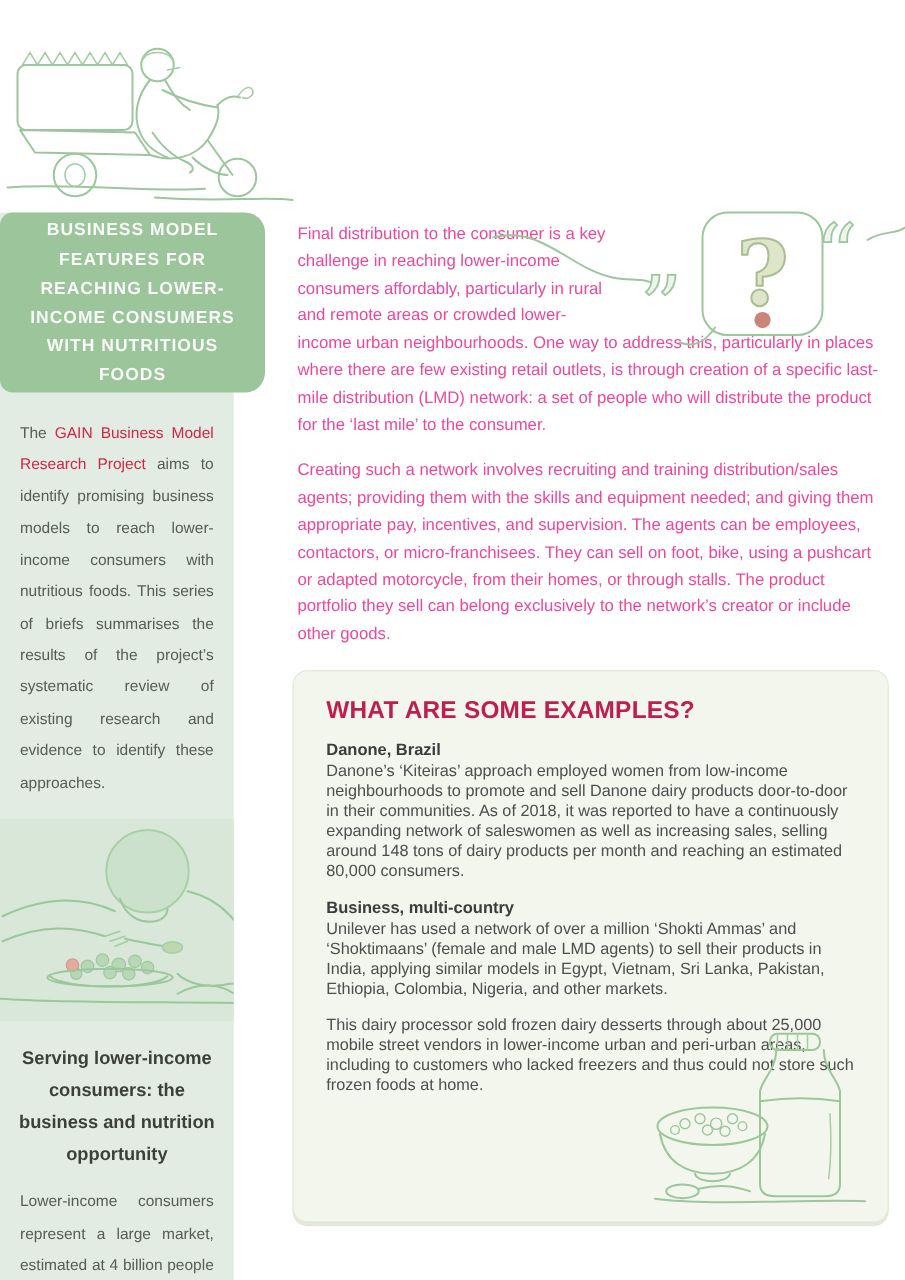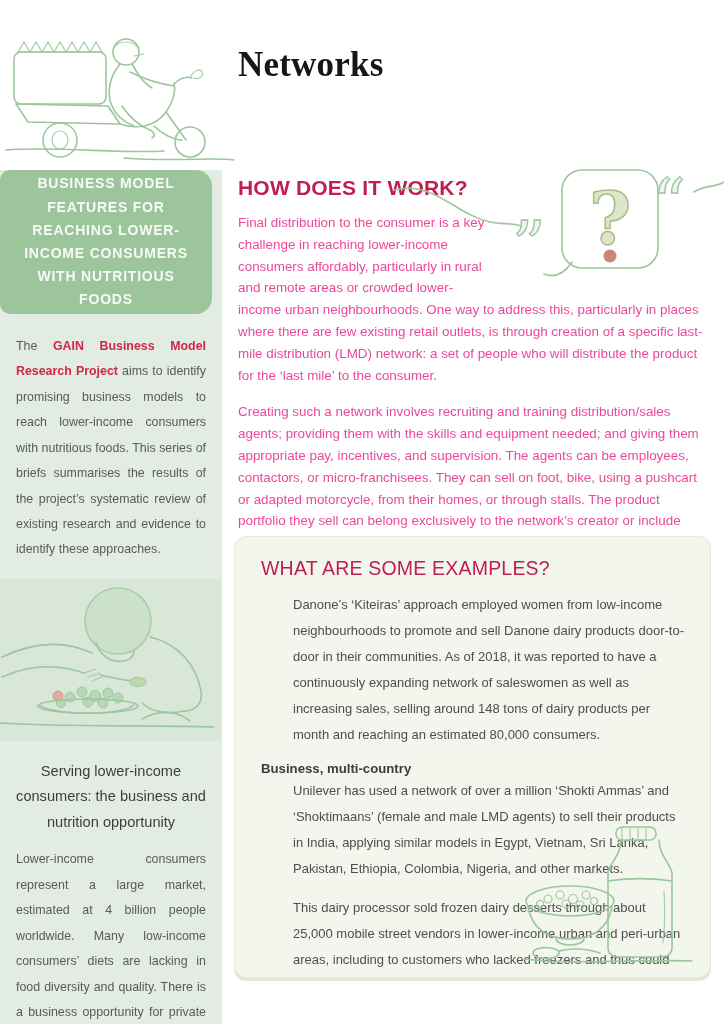--- a/index.html
+++ b/index.html
@@ -12,37 +12,37 @@
 
   
   .scooter-art { position:absolute; left:4px; top:30px; width:232px; height:138px; }
   .doc-title {
     position:absolute; left:238px; top:44px; width:470px;
     font-family:"Liberation Serif", serif; font-weight:bold;
     font-size:35px; line-height:1.22; color:#161616; letter-spacing:0.2px;
   }
 
   
-  .sidebar { position:absolute; left:0; top:170px; width:222px; bottom:0; background:#e2ece2; }
+  .sidebar { position:absolute; left:0; top:170px; width:187px; bottom:0; background:#e2ece2; }
   .sidebar-header {
     width:212px; height:144px; background:#9cc59c; border-radius:10px 16px 16px 10px;
     display:flex; align-items:center; justify-content:center; padding:10px 12px;
     color:#f7faf6; font-weight:bold; font-size:14px; line-height:1.66;
     letter-spacing:0.8px; text-align:center;
   }
   .sidebar-intro {
     padding:20px 16px 0 16px; font-size:12.4px; line-height:2.05;
     text-align:justify; color:#565c56;
   }
-  .sidebar-intro .gain-link { color:#cf2746; font-weight:bold; }
+  .sidebar-intro .gain-link { color:#cf2746; font-weight:normal; }
   .eating-band { margin-top:16px; height:162px; background:#d9e7d9; position:relative; overflow:hidden; }
   .eating-art { position:absolute; left:0; top:0; width:214px; height:162px; }
   .sidebar-subhead {
     padding:18px 13px 4px 13px; text-align:center;
-    font-size:14.6px; font-weight:normal; color:#3b403b; line-height:1.75;
+    font-size:14.6px; font-weight:bold; color:#3b403b; line-height:1.75;
   }
   .sidebar-body {
     padding:8px 16px 0 16px; font-size:12.4px; line-height:2.05;
     text-align:justify; color:#565c56;
   }
 
   
   .how-section { position:absolute; left:238px; top:176px; width:472px; }
   .how-heading {
     font-size:21px; font-weight:800; color:#c01e4e; letter-spacing:0.2px;
@@ -53,26 +53,26 @@
   .q-spacer { float:right; width:215px; height:68px; }
 
   
   .examples-box {
     position:absolute; left:234px; top:536px; width:477px; height:442px;
     background:#f2f6ec; border:1px solid #e4e9d9; border-radius:12px;
     box-shadow:0 3px 0 rgba(176,186,156,0.35);
     padding:20px 26px 20px 26px; overflow:hidden;
   }
   .examples-heading {
-    font-size:19.5px; font-weight:400; color:#c01e4e; letter-spacing:0.2px;
+    font-size:19.5px; font-weight:700; color:#c01e4e; letter-spacing:0.2px;
     margin-bottom:12px;
   }
   .example-item { margin-bottom:13px; }
   .example-title { font-size:13.2px; font-weight:bold; color:#3c3c3c; margin-bottom:2px; }
-  .example-body { font-size:13px; line-height:26px; color:#4e4e4e;margin-left:32px; }
+  .example-body { font-size:13px; line-height:16px; color:#4e4e4e; }
   .bottle-art { position:absolute; right:14px; bottom:10px; width:178px; height:158px; }
 
   svg .ln { fill:none; stroke:#9cc69c; stroke-width:1.6; stroke-linecap:round; stroke-linejoin:round; }
   svg .ln-thin { fill:none; stroke:#a5cda5; stroke-width:1.2; stroke-linecap:round; }
 </style>
 </head>
 <body>
 
 <div class="page">
 
@@ -104,21 +104,20 @@
 
     <path class="ln" d="M116 34 C 106 46, 102 62, 108 76 C 112 86, 120 92, 130 96"></path>
     <path class="ln" d="M128 34 C 134 44, 138 52, 148 58"></path>
 
     <path class="ln" d="M126 42 C 142 50, 156 54, 170 56"></path>
 
     <path class="ln" d="M118 76 C 126 88, 136 96, 146 100 C 150 102, 152 106, 148 108"></path>
   </svg>
 
   <div class="doc-title">
-    <div>Networks</div>
   </div>
 
   <div class="sidebar">
     <div class="sidebar-header">
       <span>BUSINESS MODEL FEATURES FOR REACHING LOWER-INCOME CONSUMERS WITH NUTRITIOUS FOODS</span>
     </div>
 
     <p class="sidebar-intro"><span>The </span><span class="gain-link">GAIN Business Model Research Project</span><span> aims to identify promising business models to reach lower-income consumers with nutritious foods. This series of briefs summarises the results of the project’s systematic review of existing research and evidence to identify these approaches.</span></p>
 
     <div class="eating-band">
@@ -172,30 +171,30 @@
       <path class="ln" d="M178 100 C 170 112, 160 116, 150 112"></path>
 
       <text x="216" y="82" text-anchor="middle" font-family="DejaVu Serif, serif" font-size="72" font-weight="bold" fill="#dfe5c9" stroke="#a9bd92" stroke-width="1.6">?</text>
       <circle cx="216" cy="94" r="6.5" fill="#c98578"></circle>
 
       <text x="258" y="64" font-family="DejaVu Serif, serif" font-size="66" fill="#eef5ee" stroke="#9cc69c" stroke-width="1.4">“</text>
 
       <path class="ln" d="M300 30 C 312 22, 322 26, 330 20"></path>
     </svg>
 
-    <div class="how-heading">HOW DOES IT WORK?</div>
     <p class="how-p"><span class="q-spacer"></span><span>Final distribution to the consumer is a key challenge in reaching lower-income consumers affordably, particularly in rural and remote areas or crowded lower-income urban neighbourhoods. One way to address this, particularly in places where there are few existing retail outlets, is through creation of a specific last-mile distribution (LMD) network: a set of people who will distribute the product for the ‘last mile’ to the consumer.</span></p>
     <p class="how-p">Creating such a network involves recruiting and training distribution/sales agents; providing them with the skills and equipment needed; and giving them appropriate pay, incentives, and supervision. The agents can be employees, contactors, or micro-franchisees. They can sell on foot, bike, using a pushcart or adapted motorcycle, from their homes, or through stalls. The product portfolio they sell can belong exclusively to the network’s creator or include other goods.</p>
     <p class="how-p">Incentives and motivations for workers can vary by context, including not only earning income but also gaining social status or serving the community. Many LMD networks focus on women, aiming to both empower women as sellers and reach women as consumers; this approach may have particular benefits for nutritious foods, since women often play a central role in cooking and providing food for their household.</p>
   </div>
 
   <div class="examples-box">
     <div class="examples-heading">WHAT ARE SOME EXAMPLES?</div>
 
     <div class="example-item">
+      <div class="example-title">Danone, Brazil</div>
       <div class="example-body">Danone’s ‘Kiteiras’ approach employed women from low-income neighbourhoods to promote and sell Danone dairy products door-to-door in their communities. As of 2018, it was reported to have a continuously expanding network of saleswomen as well as increasing sales, selling around 148 tons of dairy products per month and reaching an estimated 80,000 consumers.</div>
     </div>
 
     <div class="example-item">
       <div class="example-title">Business, multi-country</div>
       <div class="example-body">Unilever has used a network of over a million ‘Shokti Ammas’ and ‘Shoktimaans’ (female and male LMD agents) to sell their products in India, applying similar models in Egypt, Vietnam, Sri Lanka, Pakistan, Ethiopia, Colombia, Nigeria, and other markets.</div>
     </div>
 
     <div class="example-item">
       <div class="example-body">This dairy processor sold frozen dairy desserts through about 25,000 mobile street vendors in lower-income urban and peri-urban areas, including to customers who lacked freezers and thus could not store such frozen foods at home.</div>

